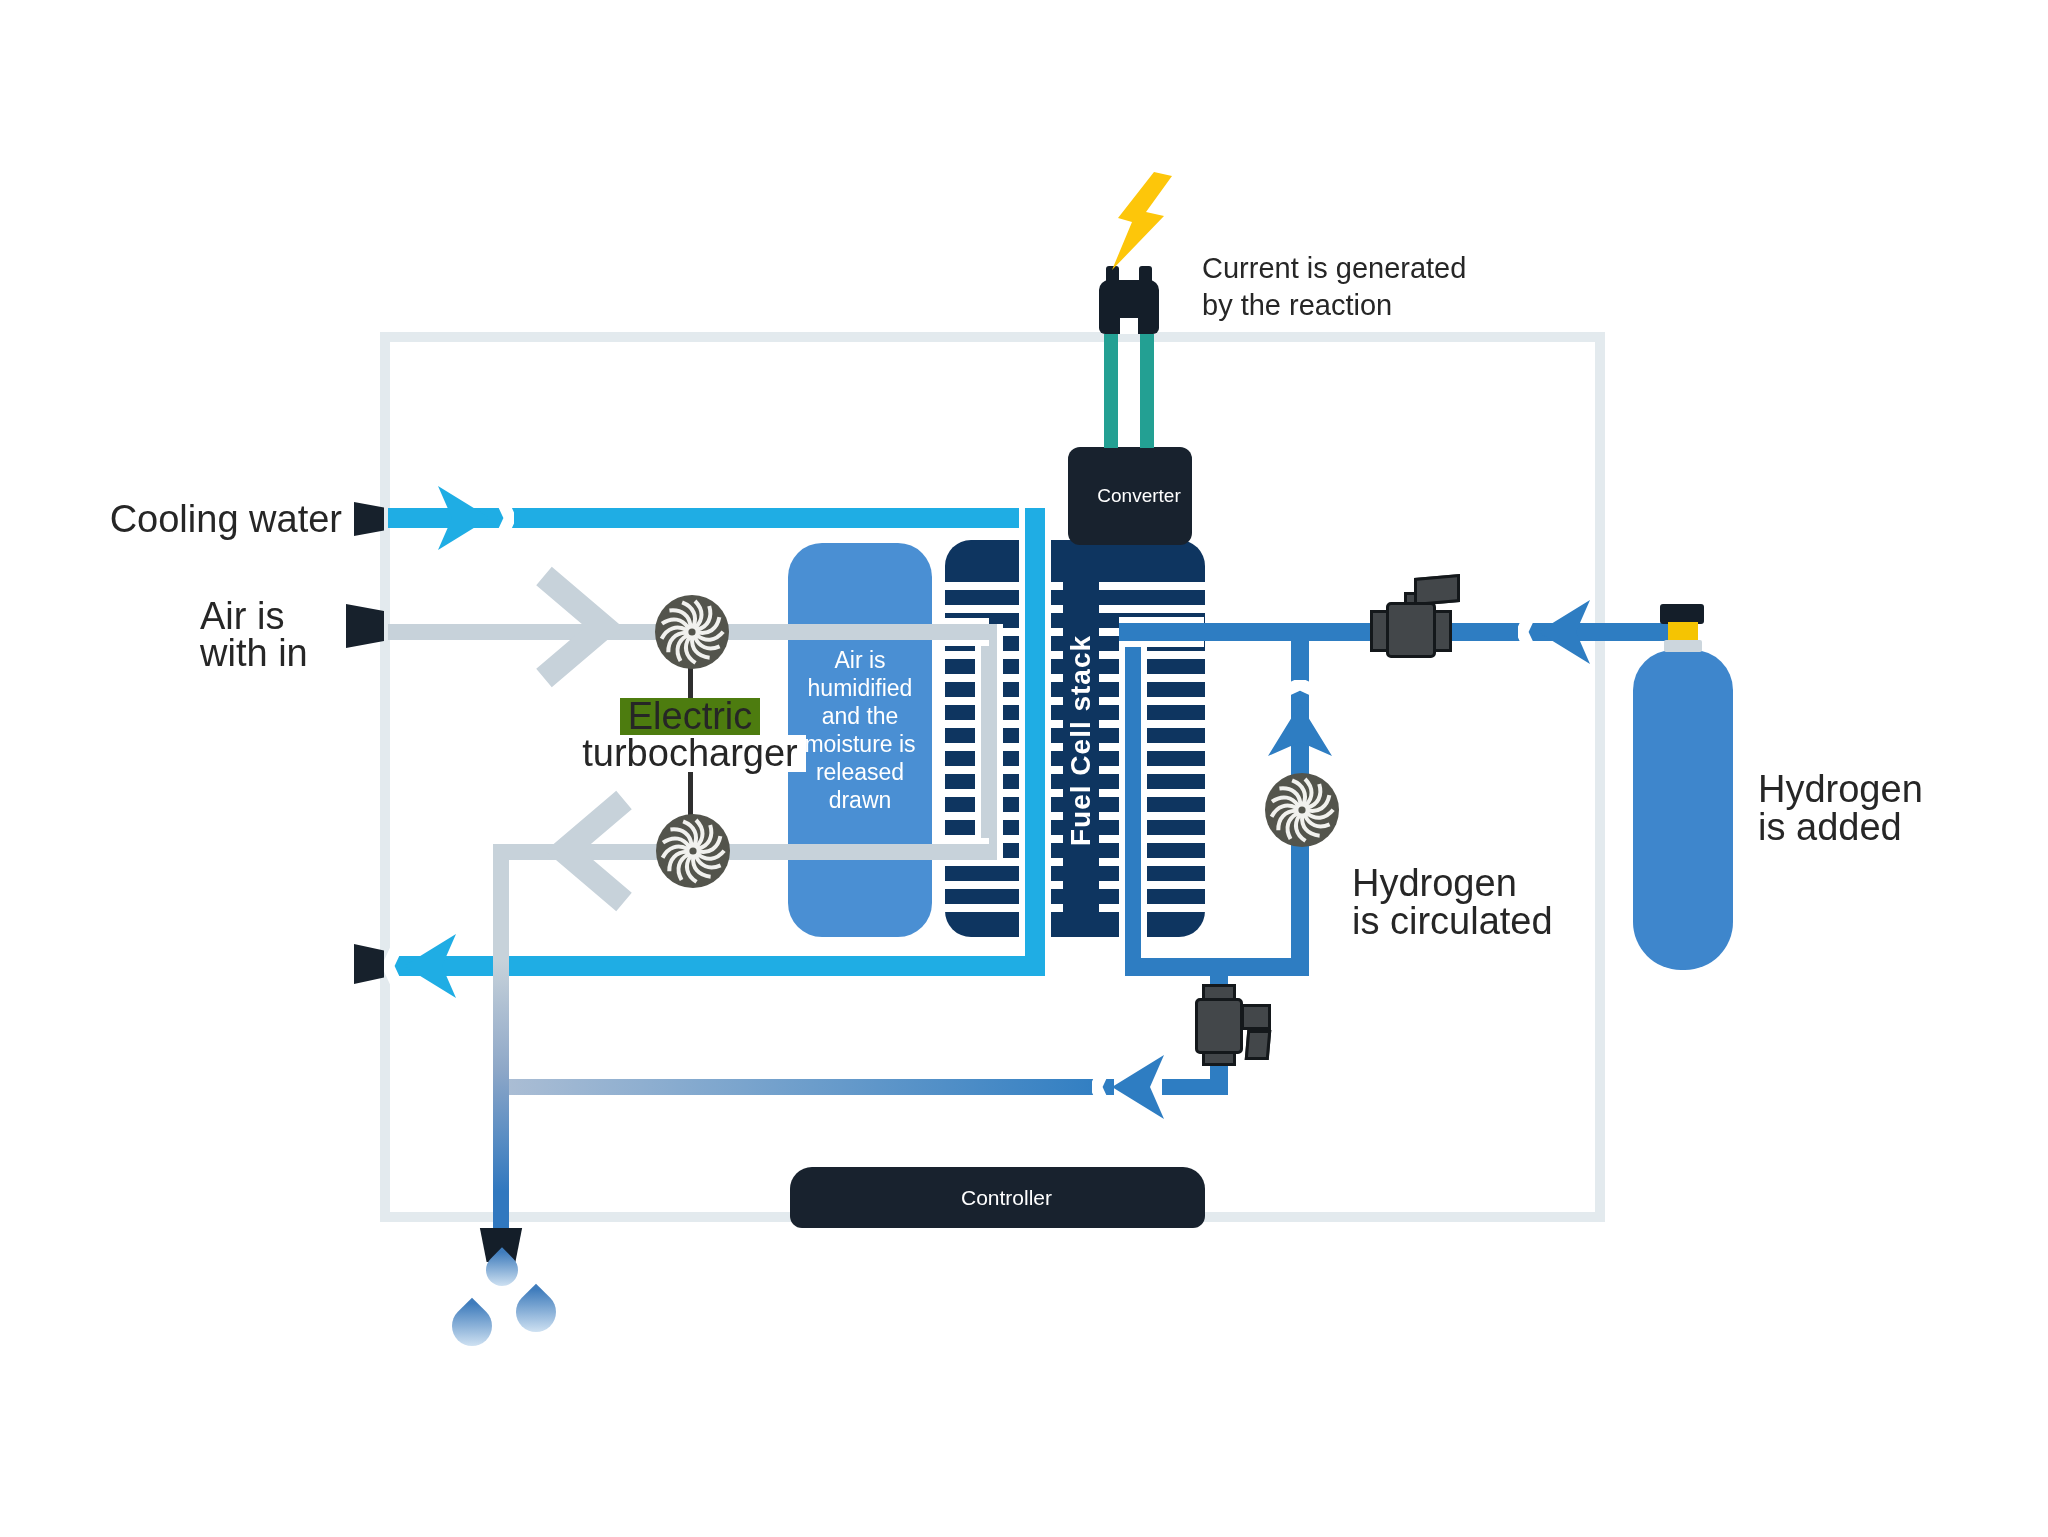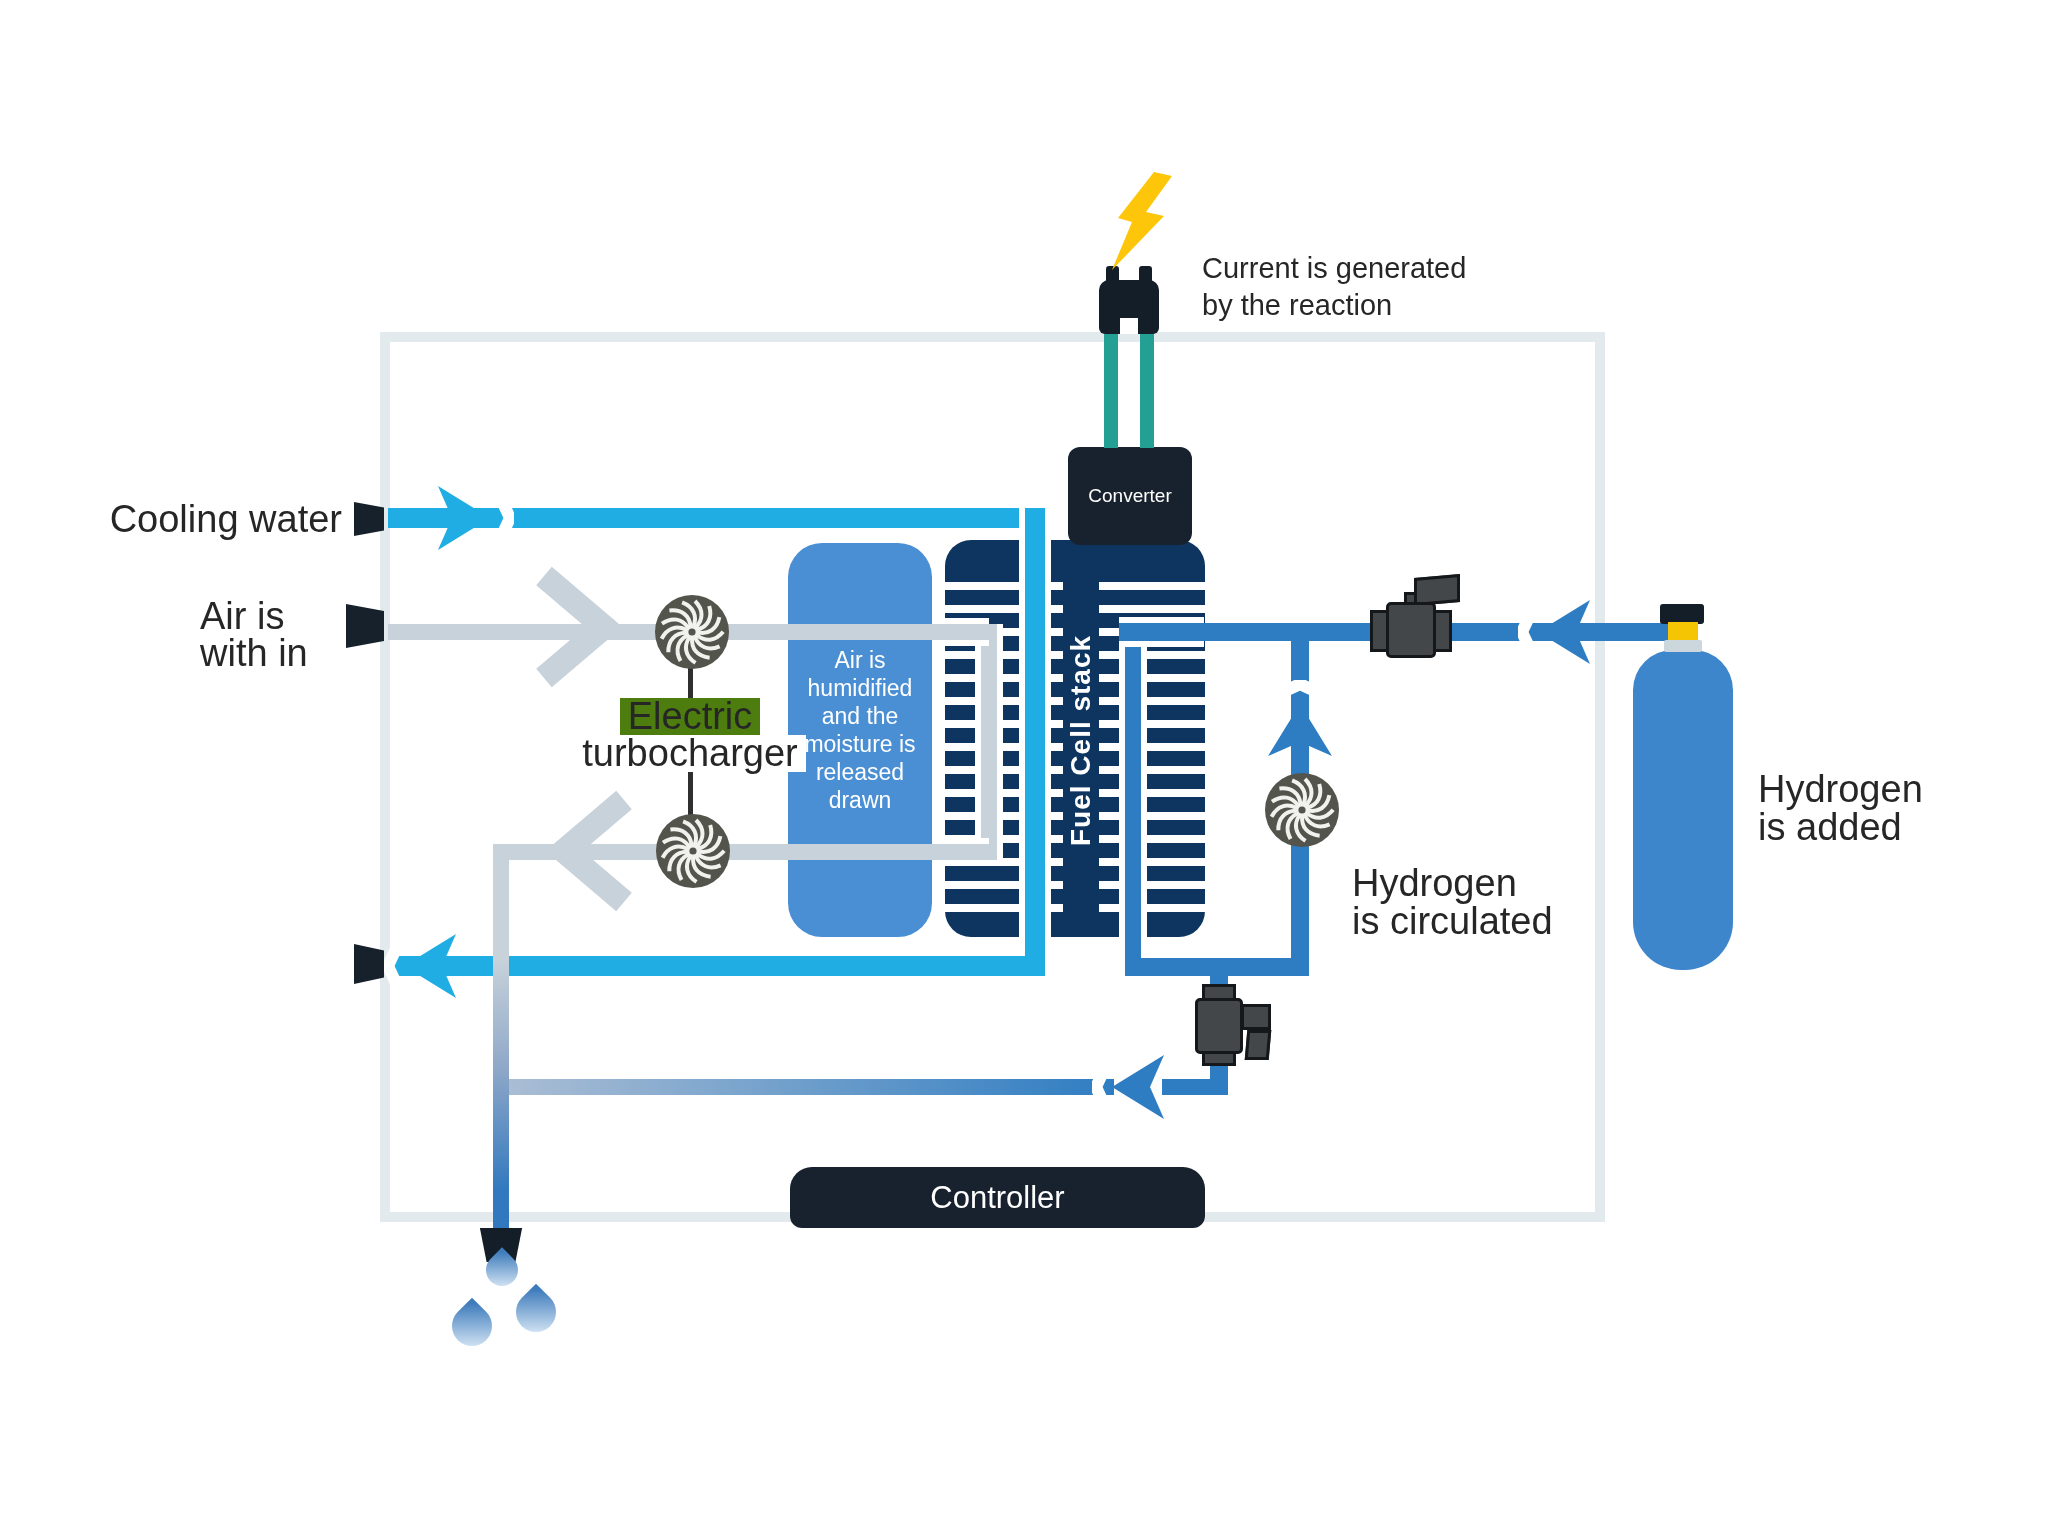--- a/index.html
+++ b/index.html
@@ -18,21 +18,21 @@
   .outlined-v{border-left:6px solid #ffffff;border-right:6px solid #ffffff;}
   .outlined-h{border-top:6px solid #ffffff;border-bottom:6px solid #ffffff;}
   .darkbox{background:#18222e;}
   .valvepart{background:#43474a;border:3px solid #14181b;box-sizing:border-box;z-index:6;}
   .stripes{background:repeating-linear-gradient(to bottom,#ffffff 0 8px,rgba(0,0,0,0) 8px 23px);z-index:3;}
   .drop{border-radius:50% 0 50% 50%;transform:rotate(-45deg);
         background:linear-gradient(to bottom left,#3f7cbc 10%,#d7e7f5 90%);z-index:6;}
   .connector{background:#17212c;clip-path:polygon(0 0,100% 16%,100% 84%,0 100%);z-index:6;}
   .stacklabel{writing-mode:vertical-rl;transform:rotate(180deg);display:flex;align-items:center;justify-content:center;
         color:#ffffff;font-weight:bold;font-size:28px;letter-spacing:1px;z-index:5;}
-  .ctext{color:#ffffff;display:flex;align-items:center;justify-content:center;width:100%;height:100%;}
+  .ctext{color:#ffffff;display:flex;align-items:center;justify-content:center;width:100%;height:100%;margin-left:9px;}
 </style>
 </head>
 <body>
 
 <div class="stage">
 
   <svg width="0" height="0" style="position:absolute">
     <defs>
       <g id="fan-icon">
         <circle r="37" fill="#53544c"></circle>
@@ -66,21 +66,21 @@
   <div class="abs" style="left:1063px;top:582px;width:36px;height:333px;background:#0e3560;z-index:4;"></div>
   <div class="abs stacklabel" style="left:1054px;top:560px;width:54px;height:360px;">
        <span>Fuel Cell stack</span>
     </div>
 
   <div class="abs block darkbox" style="left:1068px;top:447px;width:124px;height:98px;border-radius:12px;z-index:3;">
        <div class="ctext" style="font-size:19px;">Converter</div>
     </div>
 
   <div class="abs block darkbox" style="left:790px;top:1167px;width:415px;height:61px;border-radius:22px 22px 12px 12px;z-index:3;">
-       <div class="ctext" style="font-size:31px;">Controller</div>
+       <div class="ctext" style="font-size:21px;">Controller</div>
     </div>
 
   <div class="abs" style="left:1104px;top:334px;width:14px;height:114px;background:#23a093;z-index:5;"></div>
   <div class="abs" style="left:1140px;top:334px;width:14px;height:114px;background:#23a093;z-index:5;"></div>
   <div class="abs icon" style="left:1106px;top:266px;width:13px;height:18px;background:#141e29;border-radius:3px;"></div>
   <div class="abs icon" style="left:1139px;top:266px;width:13px;height:18px;background:#141e29;border-radius:3px;"></div>
   <div class="abs icon" style="left:1099px;top:280px;width:60px;height:54px;background:#141e29;border-radius:10px 10px 6px 6px;"></div>
   <div class="abs icon" style="left:1120px;top:318px;width:18px;height:16px;background:#ffffff;"></div>
   <svg class="abs icon" style="left:1110px;top:170px;" width="64" height="102" viewBox="0 0 64 102">
     <polygon points="44,2 8,48 22,52 2,100 54,46 36,42 62,6" fill="#fdc60a"></polygon>

